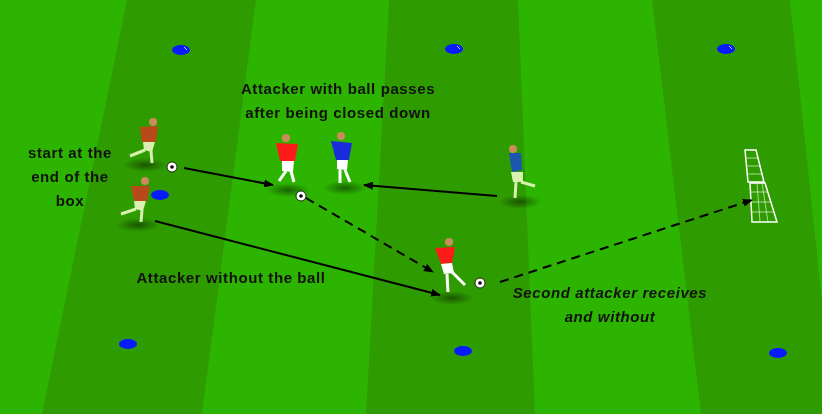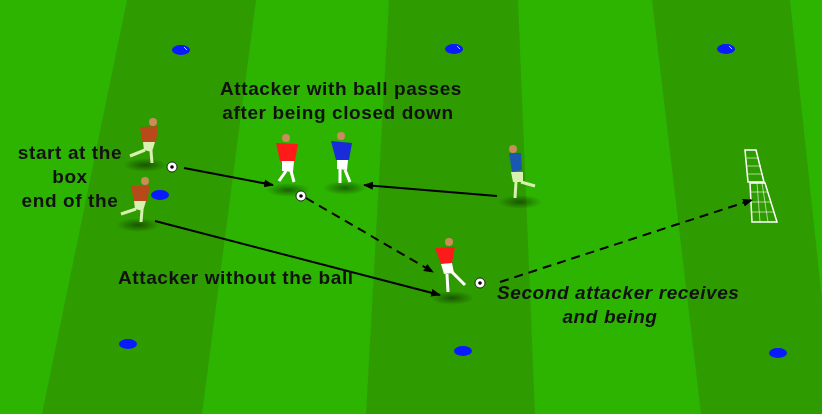--- a/index.html
+++ b/index.html
@@ -1,19 +1,19 @@
 <!DOCTYPE html>
 <html><head>
 <meta charset="utf-8">
 <style>
   html,body{margin:0;padding:0;}
   body{width:822px;height:414px;overflow:hidden;background:#2db400;font-family:"Liberation Sans",sans-serif;}
   #pitch{position:relative;width:822px;height:414px;}
   svg{position:absolute;left:0;top:0;}
-  .label{position:absolute;font-weight:bold;font-size:19px;line-height:24px;color:#111;text-align:center;letter-spacing:0.6px;white-space:nowrap;}
+  .label{position:absolute;font-weight:bold;font-size:15px;line-height:24px;color:#111;text-align:center;letter-spacing:0.6px;white-space:nowrap;}
 </style>
 </head>
 <body>
 
 <div id="pitch">
 <svg width="822" height="414" viewBox="0 0 822 414">
   <defs>
     <marker id="ah" markerWidth="10" markerHeight="8" refX="9" refY="4" orient="auto" markerUnits="userSpaceOnUse">
       <path d="M0,0 L10,4 L0,8 z" fill="#000"></path>
     </marker>
@@ -136,27 +136,27 @@
         </g>
     <g>
           <circle cx="480" cy="283" r="5" fill="#fff" stroke="#000" stroke-width="0.8"></circle>
           <circle cx="480" cy="283" r="1.8" fill="#000"></circle>
         </g>
   </g>
 </svg>
 
 <div class="label" style="left:12px;top:141px;width:116px;">
   <div>start at the</div>
+  <div>end of the</div>
   <div>box</div>
-  <div>end of the</div>
 </div>
 <div class="label" style="left:220px;top:77px;width:236px;">
   <div>Attacker with ball passes</div>
   <div>after being closed down</div>
 </div>
 <div class="label" style="left:118px;top:266px;width:226px;">
   <div>Attacker without the ball</div>
 </div>
 <div class="label" style="left:497px;top:281px;width:226px;font-style:italic;">
   <div>Second attacker receives</div>
-  <div>and being</div>
+  <div>and without</div>
 </div>
 </div>
 
 </body></html>

